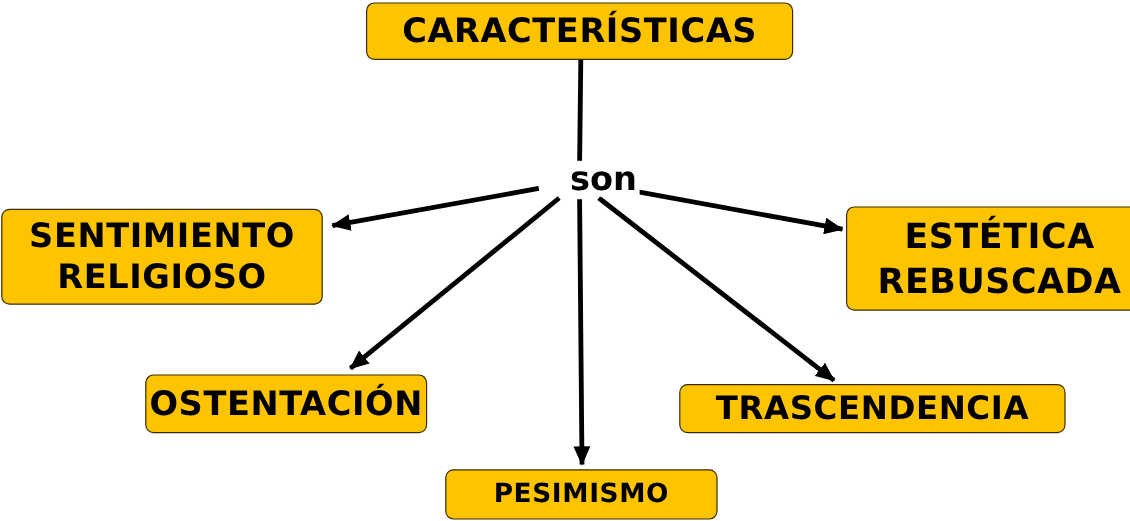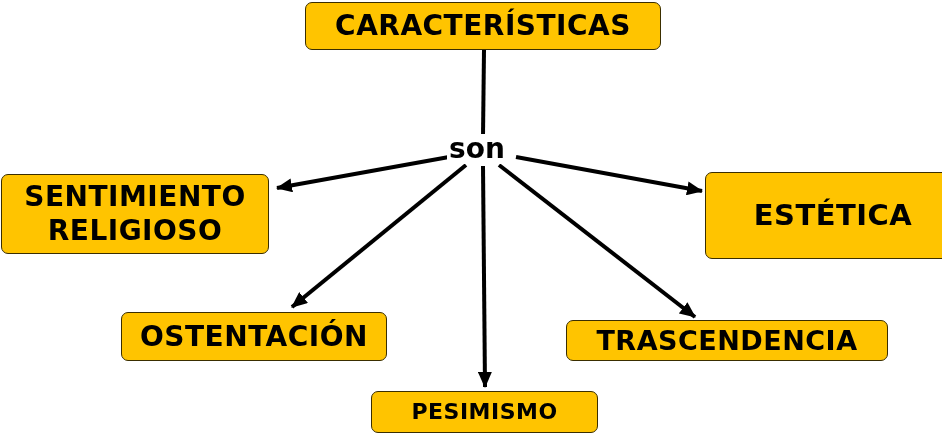--- a/index.html
+++ b/index.html
@@ -48,24 +48,24 @@
     font-weight: bold;
     font-size: 28px;
     line-height: 30px;
     color: #000000;
     background: #ffffff;
     padding: 0 2px;
   }
   #n-root   { left: 305px; top: 2px;   width: 356px; height: 48px; }
   #n-sent   { left: 1px;   top: 174px; width: 268px; height: 80px; font-size: 28px; line-height: 34px; }
   #n-este   { left: 705px; top: 172px; width: 256px; height: 87px; font-size: 29px; line-height: 37px; }
-  #n-osten  { left: 121px; top: 312px; width: 266px; height: 49px; }
+  #n-osten  { left: 121px; top: 312px; width: 235px; height: 49px; }
   #n-pesim  { left: 371px; top: 391px; width: 227px; height: 42px; font-size: 22px; }
   #n-trasc  { left: 566px; top: 320px; width: 322px; height: 41px; font-size: 27px; }
-  #lbl-son  { left: 447px; top: 134px; }
+  #lbl-son  { left: 473px; top: 134px; }
 </style>
 </head>
 <body>
 
 <div class="canvas">
 
   <svg class="links" viewBox="0 0 942 434">
     <defs>
       <marker id="arrow" viewBox="0 0 10 10" refX="9" refY="5" markerWidth="6" markerHeight="6" orient="auto-start-reverse" markerUnits="userSpaceOnUse" style="overflow:visible">
         <path d="M0,0 L10,5 L0,10 z" fill="#000000"></path>
@@ -94,20 +94,21 @@
 
   <div class="link-label" id="lbl-son">son</div>
 
   <div class="node" id="n-sent">
     <span>SENTIMIENTO</span>
     <span>RELIGIOSO</span>
   </div>
 
   <div class="node" id="n-este">
     <span>ESTÉTICA</span>
+    <span>REBUSCADA</span>
   </div>
 
   <div class="node" id="n-osten">
     <span>OSTENTACIÓN</span>
   </div>
 
   <div class="node" id="n-pesim">
     <span>PESIMISMO</span>
   </div>
 

